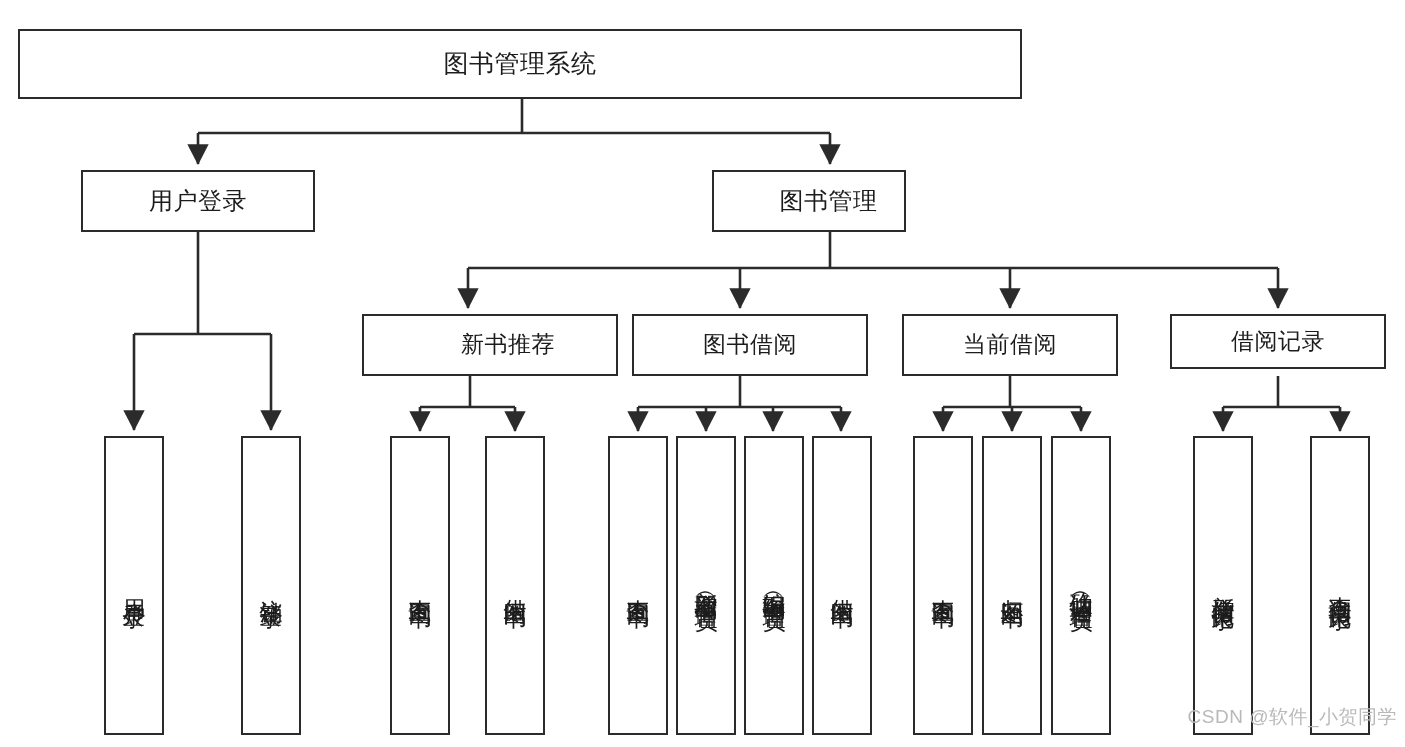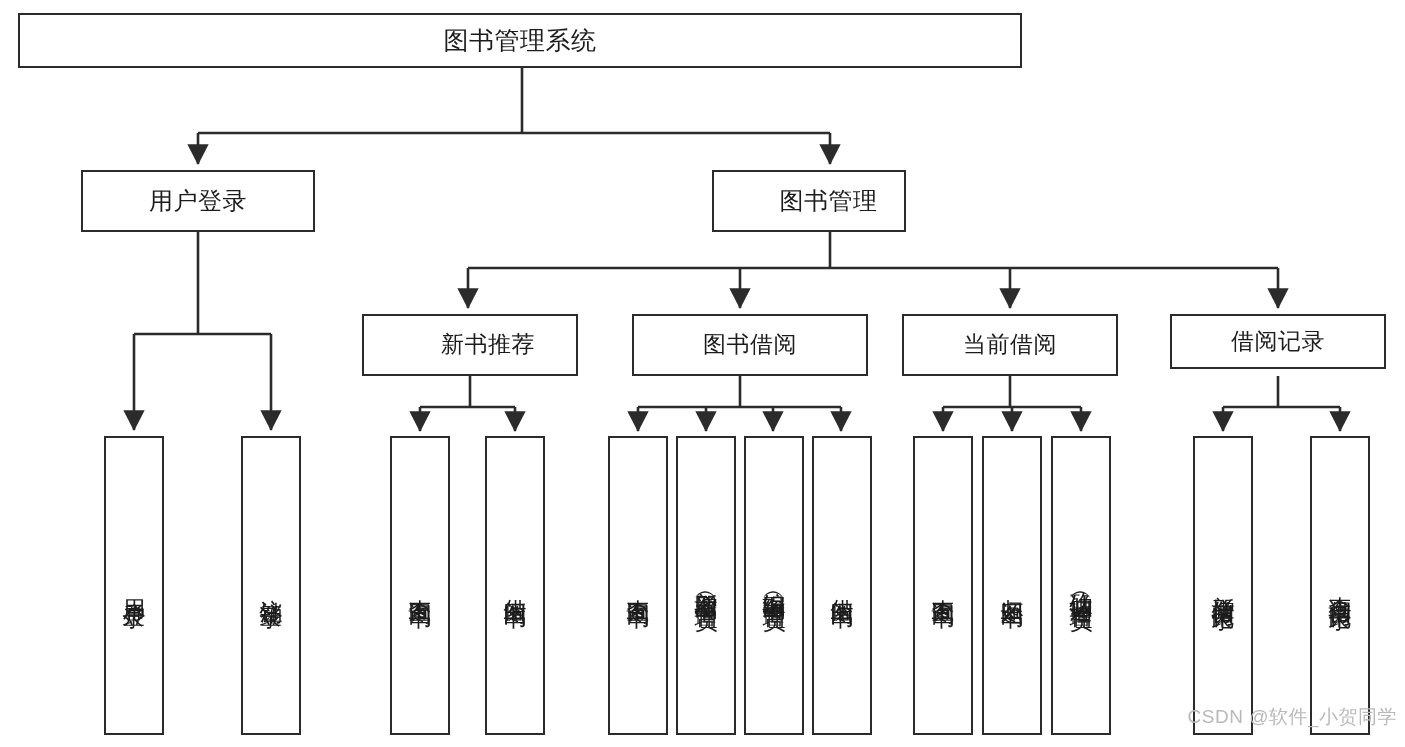--- a/index.html
+++ b/index.html
@@ -119,33 +119,33 @@
       <path d="M1012,407 L1012,431" marker-end="url(#arrowhead)"></path>
       <path d="M1081,407 L1081,431" marker-end="url(#arrowhead)"></path>
 
       <path d="M1278,376 L1278,407"></path>
       <path d="M1223,407 L1340,407"></path>
       <path d="M1223,407 L1223,431" marker-end="url(#arrowhead)"></path>
       <path d="M1340,407 L1340,431" marker-end="url(#arrowhead)"></path>
     </g>
   </svg>
 
-  <div class="node lvl-root" style="left:18px; top:13px; width:1004px; height:55px;">
+  <div class="node lvl-root" style="left:18px; top:29px; width:1004px; height:70px;">
     <span class="node-label">图书管理系统</span>
   </div>
 
   <div class="node lvl-2" style="left:81px; top:170px; width:234px; height:62px;">
     <span class="node-label">用户登录</span>
   </div>
 
   <div class="node lvl-2" style="left:712px; top:170px; width:194px; height:62px;padding-left:39px;">
     <span class="node-label">图书管理</span>
   </div>
 
-  <div class="node lvl-3" style="left:362px; top:314px; width:216px; height:62px;padding-left:36px;">
+  <div class="node lvl-3" style="left:362px; top:314px; width:256px; height:62px;padding-left:36px;">
     <span class="node-label">新书推荐</span>
   </div>
 
   <div class="node lvl-3" style="left:632px; top:314px; width:236px; height:62px;">
     <span class="node-label">图书借阅</span>
   </div>
 
   <div class="node lvl-3" style="left:902px; top:314px; width:216px; height:62px;">
     <span class="node-label">当前借阅</span>
   </div>

